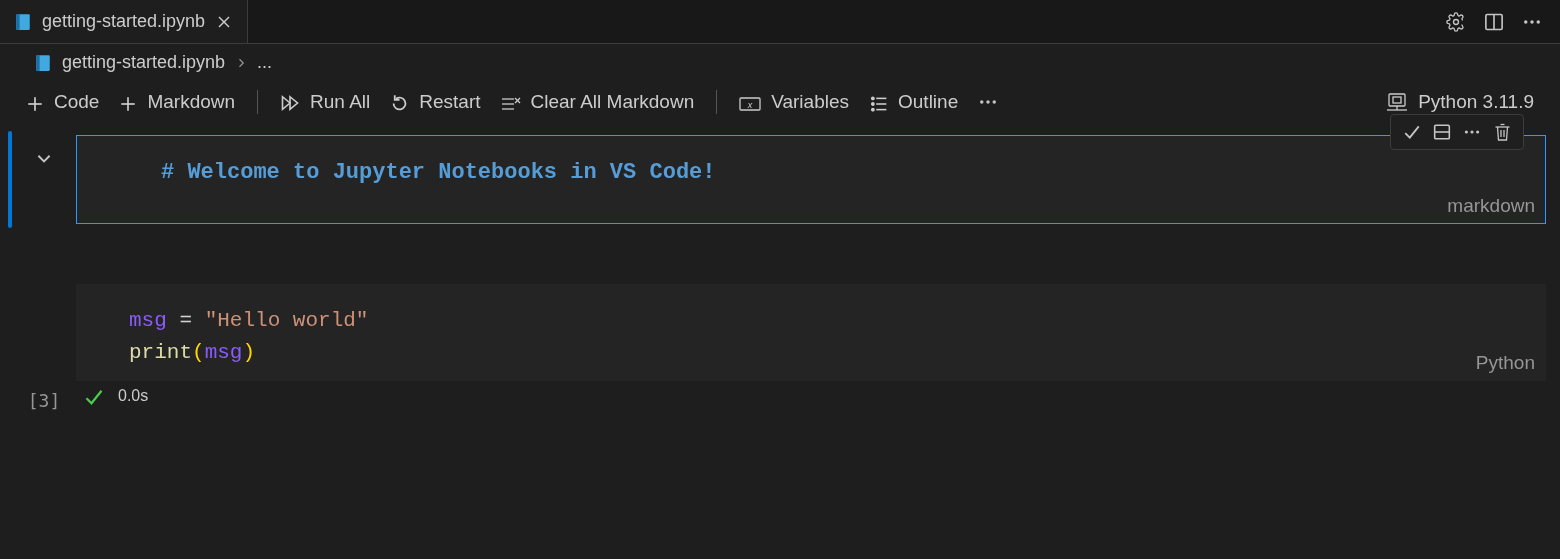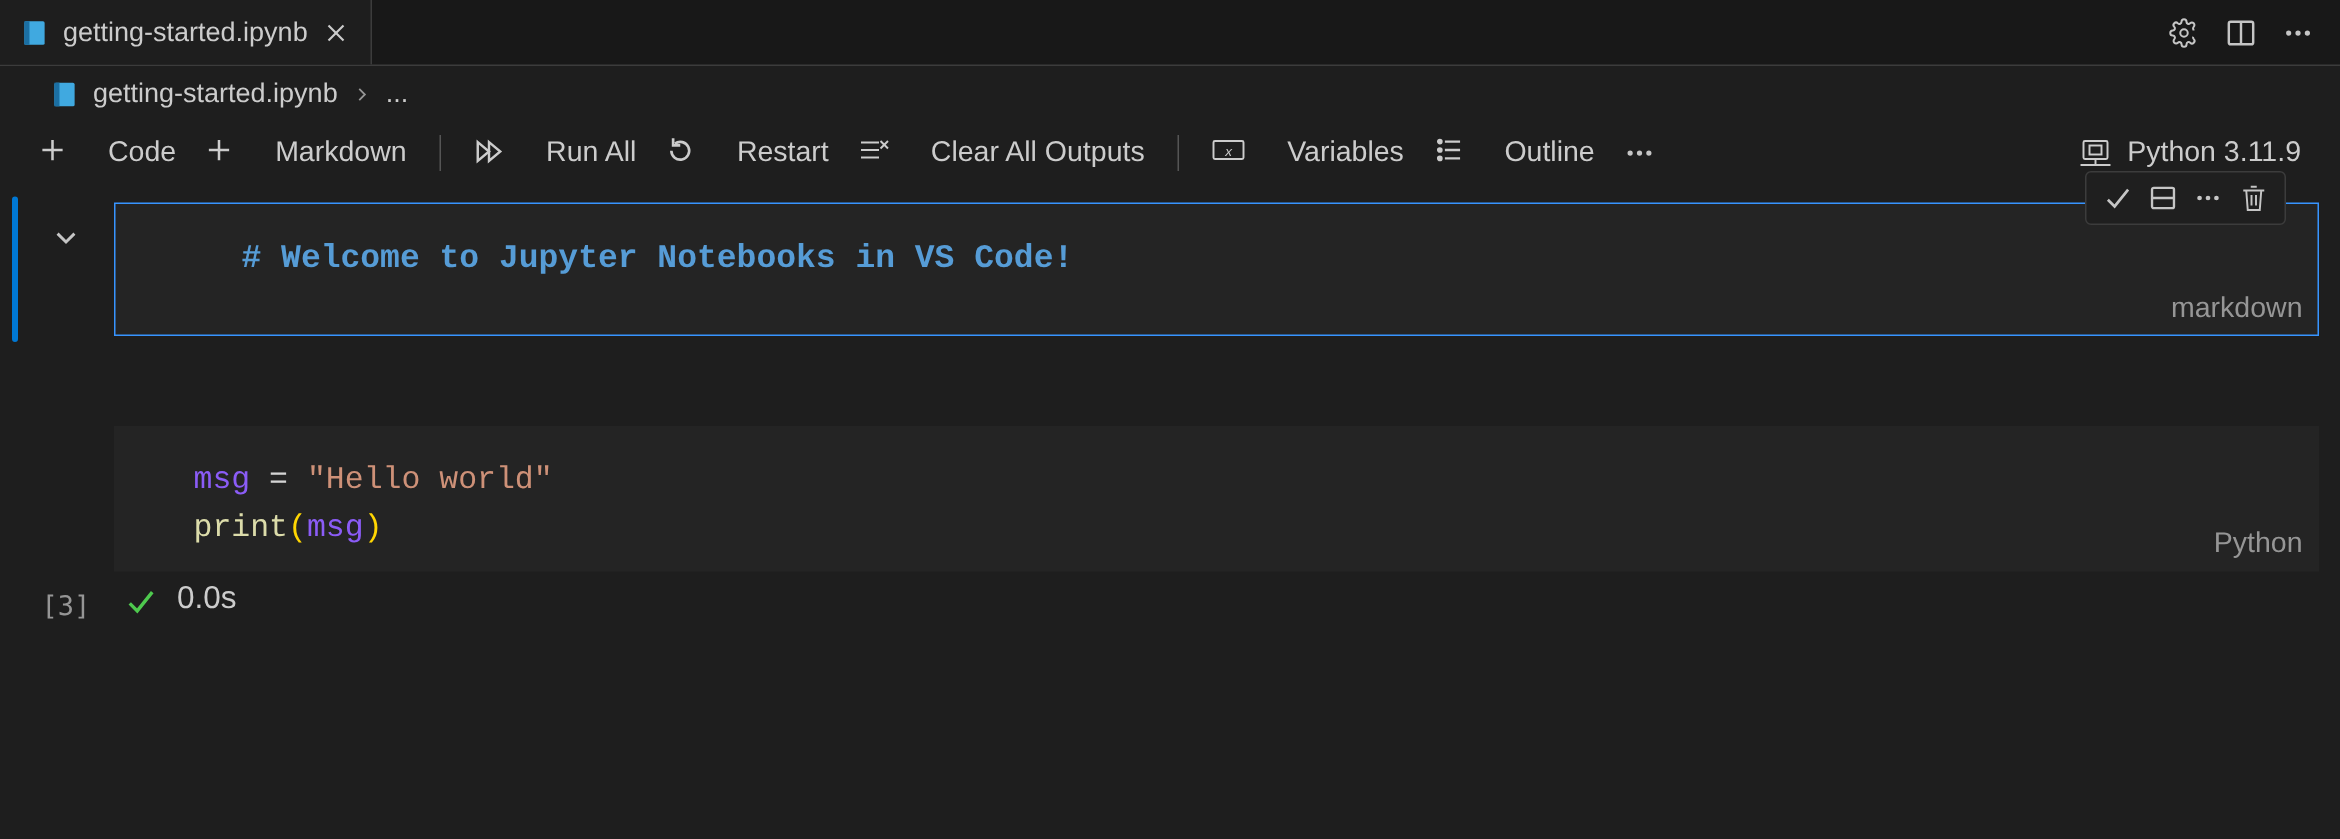--- a/index.html
+++ b/index.html
@@ -23,21 +23,21 @@
   .tab{display:flex;align-items:center;gap:10px;height:100%;padding:0 14px;background:#1e1e1e;border-right:1px solid var(--border);position:relative;font-size:18px;}
   .tab .nb-icon{color:#e37933;}
   .tab-close{color:#cccccc;width:18px;height:18px;display:flex;align-items:center;justify-content:center;border-radius:3px;}
   .tab-actions{margin-left:auto;display:flex;gap:18px;align-items:center;padding-right:18px;color:#c5c5c5;}
   .tab-actions .icon{width:20px;height:20px;display:flex;align-items:center;justify-content:center;}
   .editor{background:var(--bg);height:calc(100% - 44px);}
   .breadcrumb{display:flex;align-items:center;gap:10px;padding:8px 20px 8px 34px;font-size:18px;color:var(--fg);}
   .breadcrumb .nb-icon{color:#e37933;}
   .breadcrumb .chev{color:var(--fg-dim);}
   .toolbar{display:flex;align-items:center;gap:4px;padding:6px 18px 14px 18px;font-size:19px;color:var(--fg);}
-  .tbtn{display:flex;align-items:flex-start;gap:28px;padding:4px 8px;border-radius:4px;cursor:default;}
+  .tbtn{display:flex;align-items:flex-end;gap:10px;padding:4px 8px;border-radius:4px;cursor:default;}
   .tsep{width:1px;height:24px;background:#555;margin:0 10px;}
   .toolbar .spacer{flex:1;}
   .kernelbtn{display:flex;align-items:center;gap:10px;padding:4px 8px;border-radius:4px;}
   .cells{padding:0 14px 0 8px;}
   .cell-row{display:flex;align-items:stretch;}
   .gutter-strip{width:4px;background:transparent;border-radius:2px;}
   .cell-row.focused .gutter-strip{background:var(--gutter);}
   .exec-col{width:64px;display:flex;flex-direction:column;align-items:center;justify-content:flex-start;color:var(--fg-dim);padding-top:10px;font-size:17px;}
   .cell-body{flex:1;position:relative;margin:4px 0;}
   .cell-box{background:var(--cell-bg);border:1px solid transparent;border-radius:0;position:relative;padding:22px 30px 34px 52px;}
@@ -50,21 +50,21 @@
   .cell-toolbar .icon{width:22px;height:22px;display:flex;align-items:center;justify-content:center;color:#c5c5c5;}
   .chevron{display:flex;align-items:center;justify-content:center;color:#c5c5c5;}
   .code-cell{margin-top:52px;}
   .code-cell .cell-box{padding:20px 30px 10px 52px;}
   .code-editor{font-family:Consolas,"Courier New",monospace;font-size:21px;line-height:1.55;}
   .tok-id{color:#8b5cf6;}
   .tok-op{color:#d4d4d4;}
   .tok-str{color:#ce9178;}
   .tok-fn{color:#dcdcaa;margin-top:48px;}
   .tok-paren{color:#ffd602;}
-  .code-status{display:flex;align-items:flex-end;gap:14px;padding:6px 0 6px 8px;color:var(--fg);font-size:21px;}
+  .code-status{display:flex;align-items:flex-start;gap:14px;padding:6px 0 6px 8px;color:var(--fg);font-size:16px;}
   .check{color:#4ec94e;}
   .exec-count{color:var(--fg-dim);font-size:18px;font-family:Consolas,monospace;}
   .output-row{display:flex;align-items:flex-start;}
   .output-gutter{width:64px;display:flex;justify-content:center;padding-top:6px;color:#c5c5c5;}
   .output-text{font-family:Consolas,"Courier New",monospace;font-size:21px;padding:4px 0 0 12px;color:#cccccc;}
   svg{display:block;}
 </style>
 </head>
 <body>
 
@@ -156,21 +156,21 @@
       <span>Restart</span>
     </div>
     <div class="tbtn">
       <svg width="20" height="18" viewBox="0 0 20 16" fill="none" stroke="#ccc" stroke-width="1.3">
           <line x1="1" y1="3" x2="13" y2="3"></line>
           <line x1="1" y1="8" x2="13" y2="8"></line>
           <line x1="1" y1="13" x2="13" y2="13"></line>
           <line x1="14" y1="2" x2="19" y2="7"></line>
           <line x1="19" y1="2" x2="14" y2="7"></line>
         </svg>
-      <span>Clear All Outputs</span>
+      <span>Clear All Markdown</span>
     </div>
     <div class="tsep"></div>
     <div class="tbtn">
       <svg width="22" height="18" viewBox="0 0 22 16" fill="none" stroke="#ccc" stroke-width="1.3">
           <rect x="1" y="2" width="20" height="12" rx="1"></rect>
           <text x="11" y="12" text-anchor="middle" font-size="9" fill="#ccc" stroke="none" font-style="italic">x</text>
         </svg>
       <span>Variables</span>
     </div>
     <div class="tbtn">

